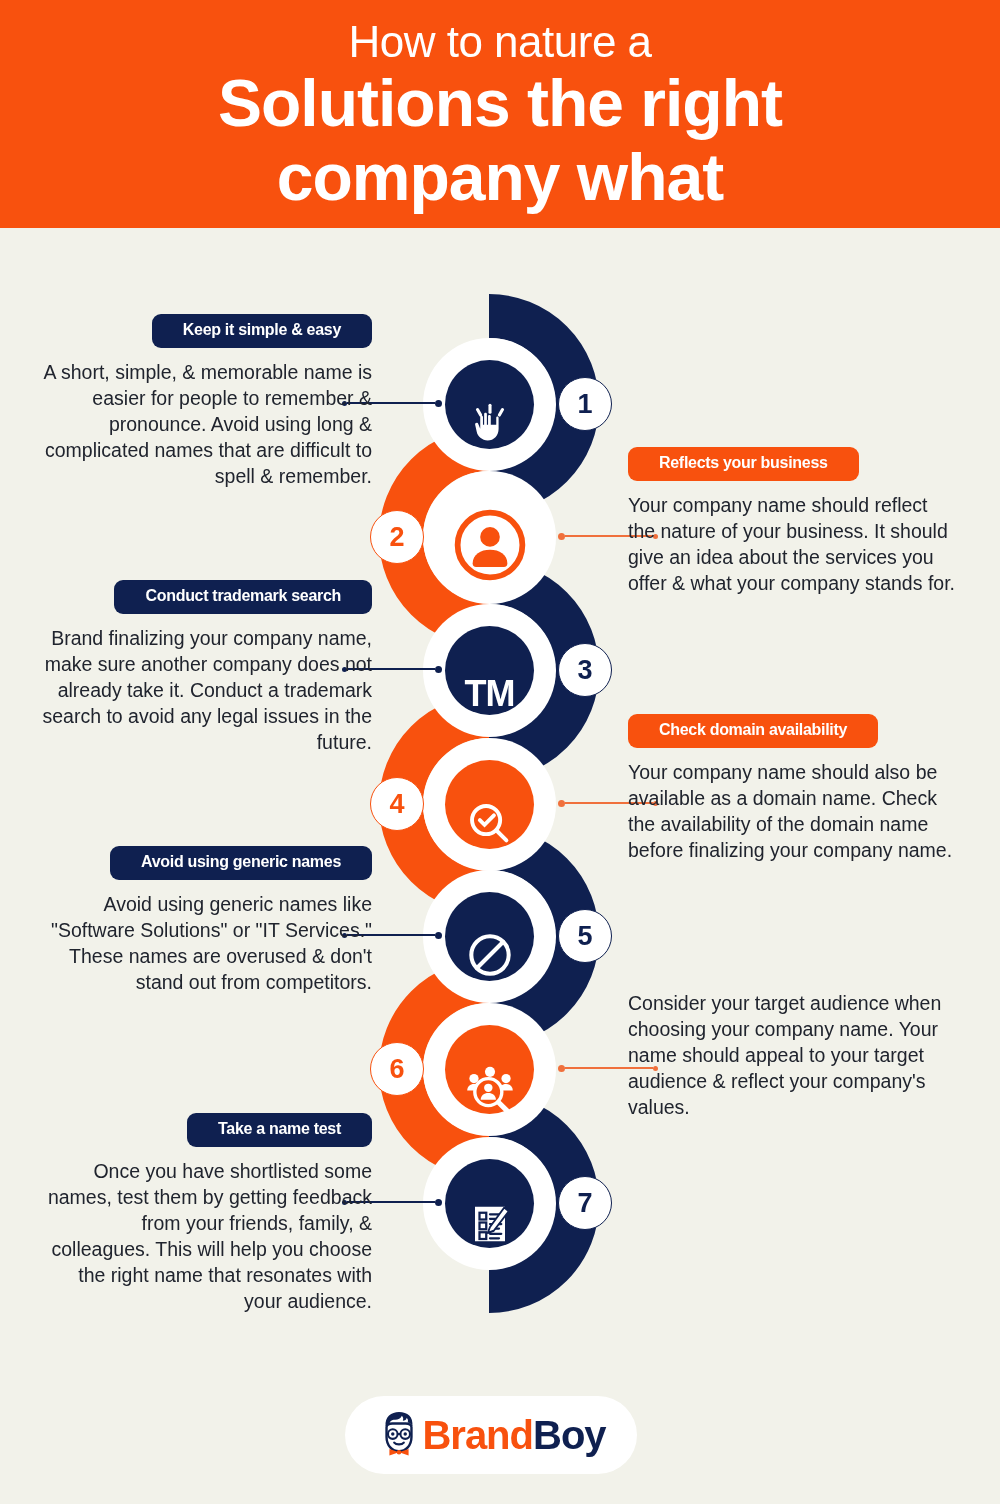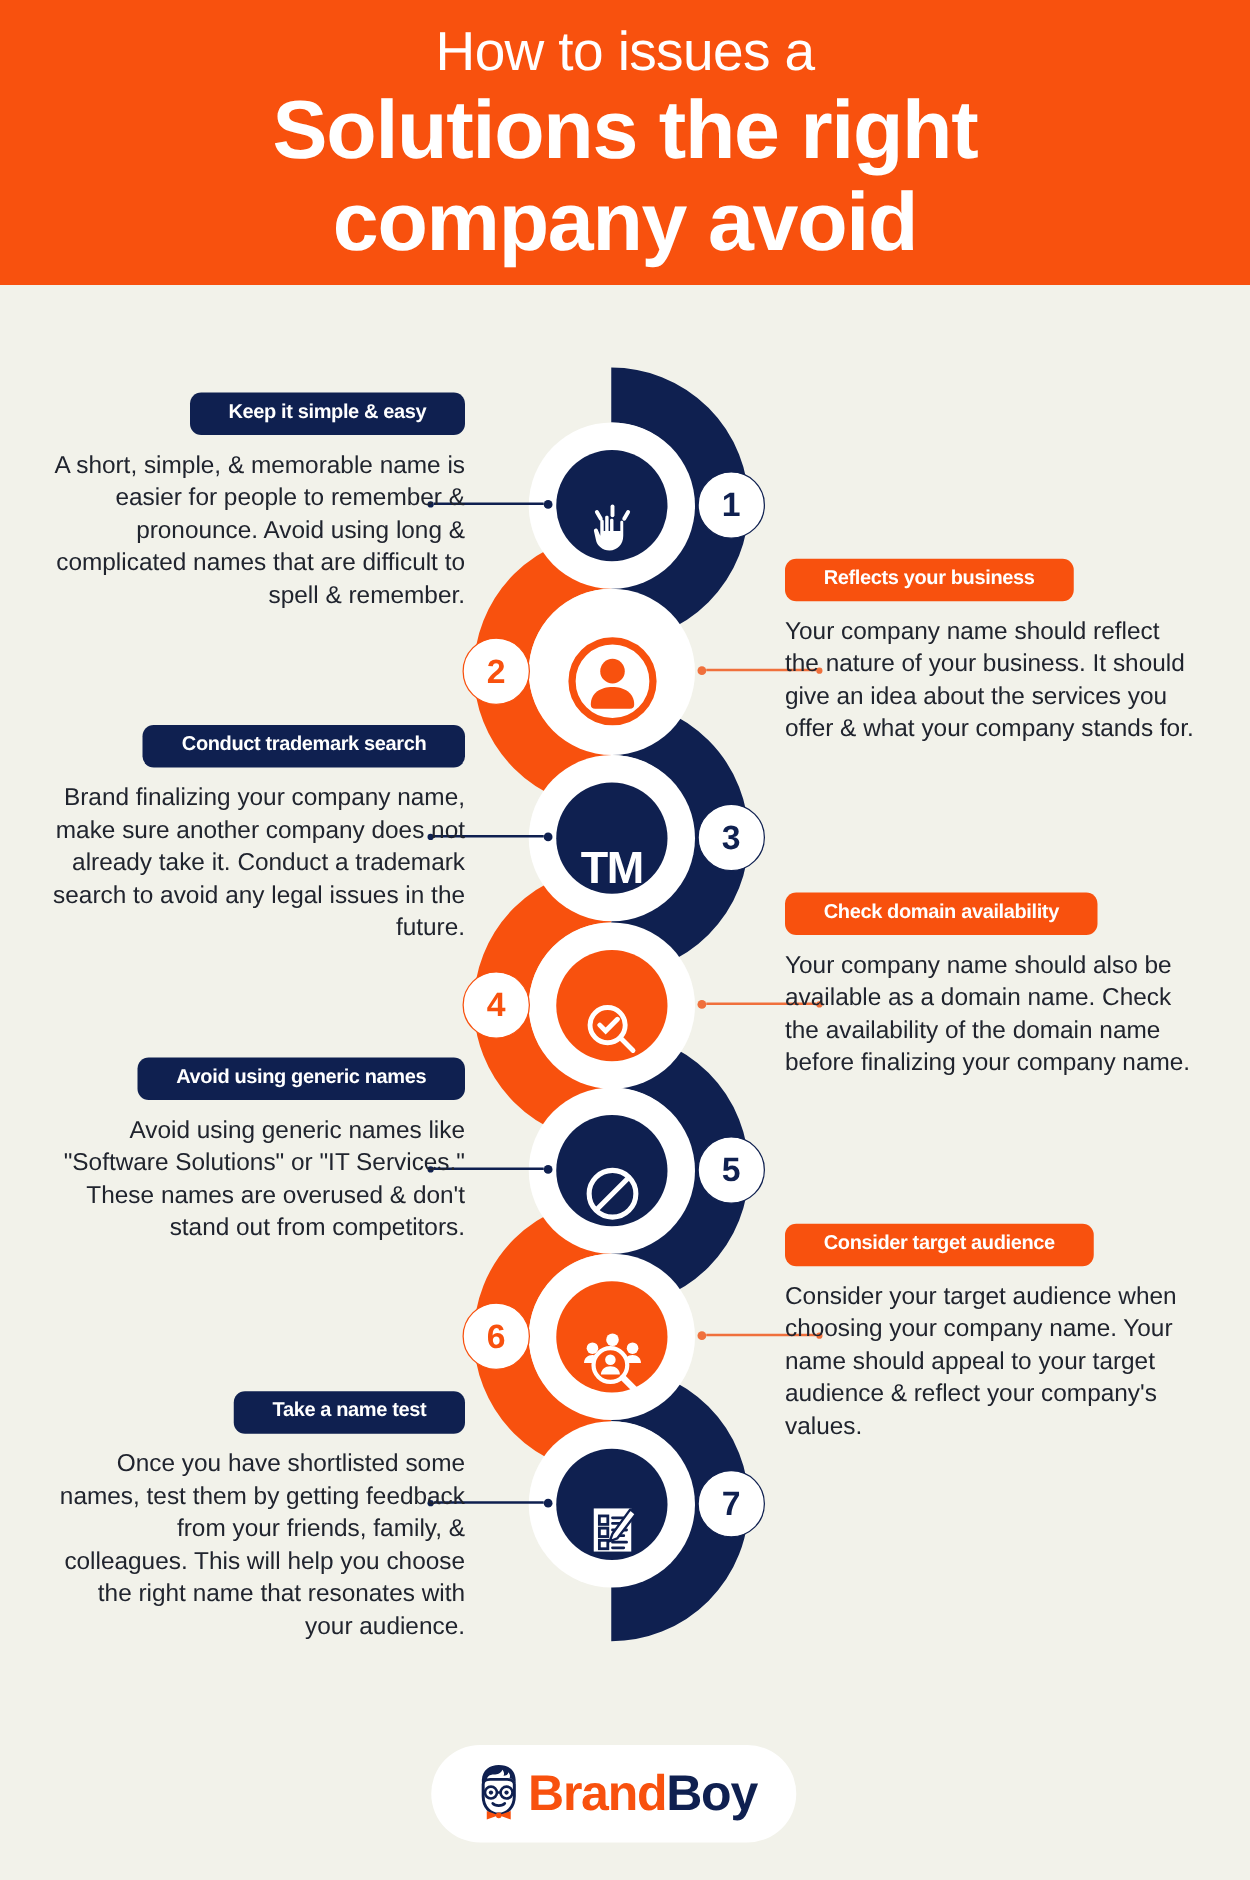--- a/index.html
+++ b/index.html
@@ -157,24 +157,24 @@
   .logo-text { font-size: 40px; font-weight: 700; letter-spacing: -1px; }
   .logo-brand { color: #f8510e; }
   .logo-boy   { color: #0f2050; }
 </style>
 </head>
 <body>
 
 <div id="page">
 
   <div class="header">
-    <div class="header-eyebrow">How to issues a</div>
+    <div class="header-eyebrow">How to nature a</div>
     <div class="header-title">
       <div>Solutions the right</div>
-      <div>company avoid</div>
+      <div>company what</div>
     </div>
   </div>
 
   <svg class="spine" viewBox="0 0 1000 1150" xmlns="http://www.w3.org/2000/svg">
 
     <g fill="none" stroke-width="44">
 
       <path d="M 489 88 A 88 88 0 0 1 489 264" stroke="#0f2050"></path>
 
       <path d="M 489 221 A 88 88 0 0 0 489 397" stroke="#f8510e"></path>
@@ -320,21 +320,20 @@
         </svg>
       </div>
     </div>
     <div class="badge orange" style="top:-27px">6</div>
     <div class="connector orange right" style="top:-2px">
       <span class="dot"></span>
       <span class="line"></span>
       <span class="cap"></span>
     </div>
     <div class="block right" style="top:-90px">
-      <div class="pill orange">Consider target audience</div>
       <div class="body-text">Consider your target audience when choosing your company name. Your name should appeal to your target audience &amp; reflect your company's values.</div>
     </div>
   </div>
 
   <div class="step" style="top:1203px">
     <div class="node" style="top:-66px">
       <div class="node-ring"></div>
       <div class="node-core navy">
         <svg width="48" height="48" viewBox="0 0 64 64">
           <rect x="12" y="9" width="40" height="46" fill="#ffffff"></rect>

